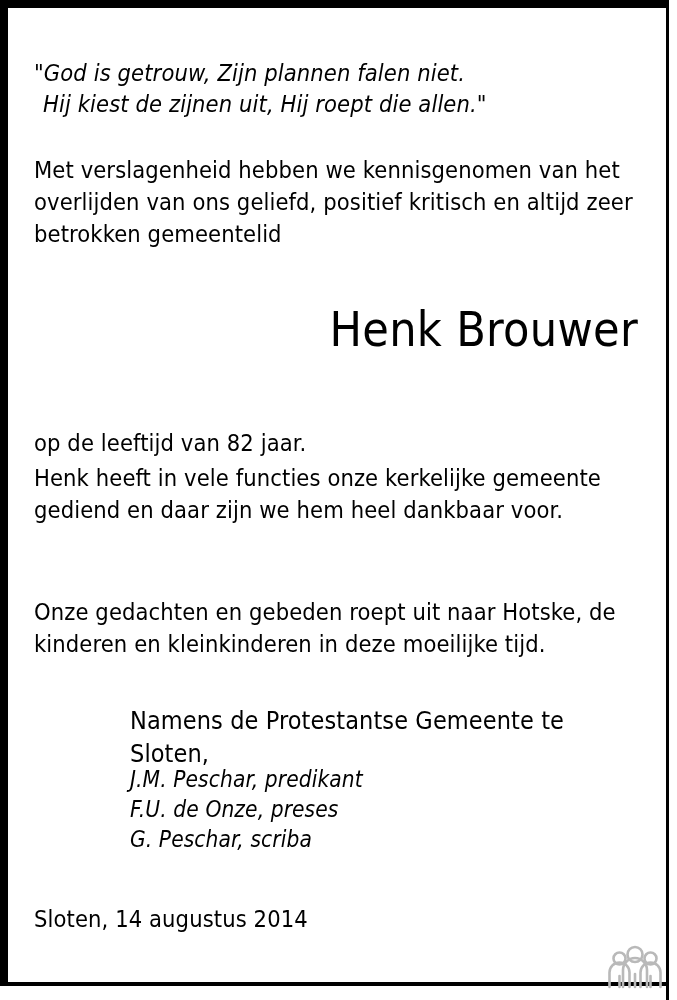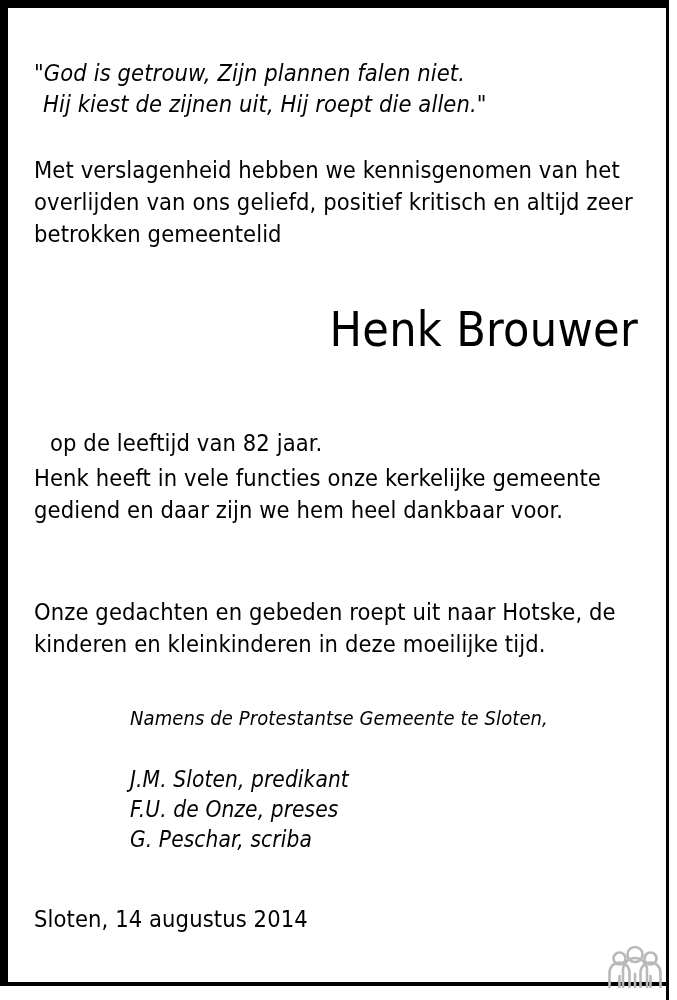--- a/index.html
+++ b/index.html
@@ -69,41 +69,39 @@
     width: 604px;
     text-align: right;
     font-size: 48px;
     letter-spacing: 0.3px;
     line-height: 1.1;
   }
 
   .age {
     top: 428px;
     font-size: 23.5px;
-    margin-left: 16px;
   }
 
   .service {
     top: 463px;
     font-size: 23.5px;
     line-height: 1.36;
   }
 
   .condolence {
     top: 597px;
     font-size: 23.5px;
     line-height: 1.36;
   }
 
   .signoff {
     top: 705px;
     left: 96px;
     width: 520px;
-    font-style: italic;
-    font-size: 20px;
+    font-size: 25px;
   }
 
   .signatories {
     top: 765px;
     left: 96px;
     width: 520px;
     font-style: italic;
     font-size: 22.5px;
     line-height: 1.33;
   }
@@ -147,21 +145,21 @@
 
     <div class="block age">op de leeftijd van 82 jaar.</div>
 
     <div class="block service">Henk heeft in vele functies onze kerkelijke gemeente gediend en daar zijn we hem heel dankbaar voor.</div>
 
     <div class="block condolence">Onze gedachten en gebeden roept uit naar Hotske, de kinderen en kleinkinderen in deze moeilijke tijd.</div>
 
     <div class="block signoff">Namens de Protestantse Gemeente te Sloten,</div>
 
     <div class="block signatories">
-      <span class="sig-line">J.M. Sloten, predikant</span>
+      <span class="sig-line">J.M. Peschar, predikant</span>
       <span class="sig-line">F.U. de Onze, preses</span>
       <span class="sig-line">G. Peschar, scriba</span>
     </div>
 
     <div class="block place-date">Sloten, 14 augustus 2014</div>
 
   </div>
 
   <div class="logo">
     <svg width="58" height="45" viewBox="0 0 58 45" fill="none" stroke="#b9b9b9" stroke-width="2.6">

